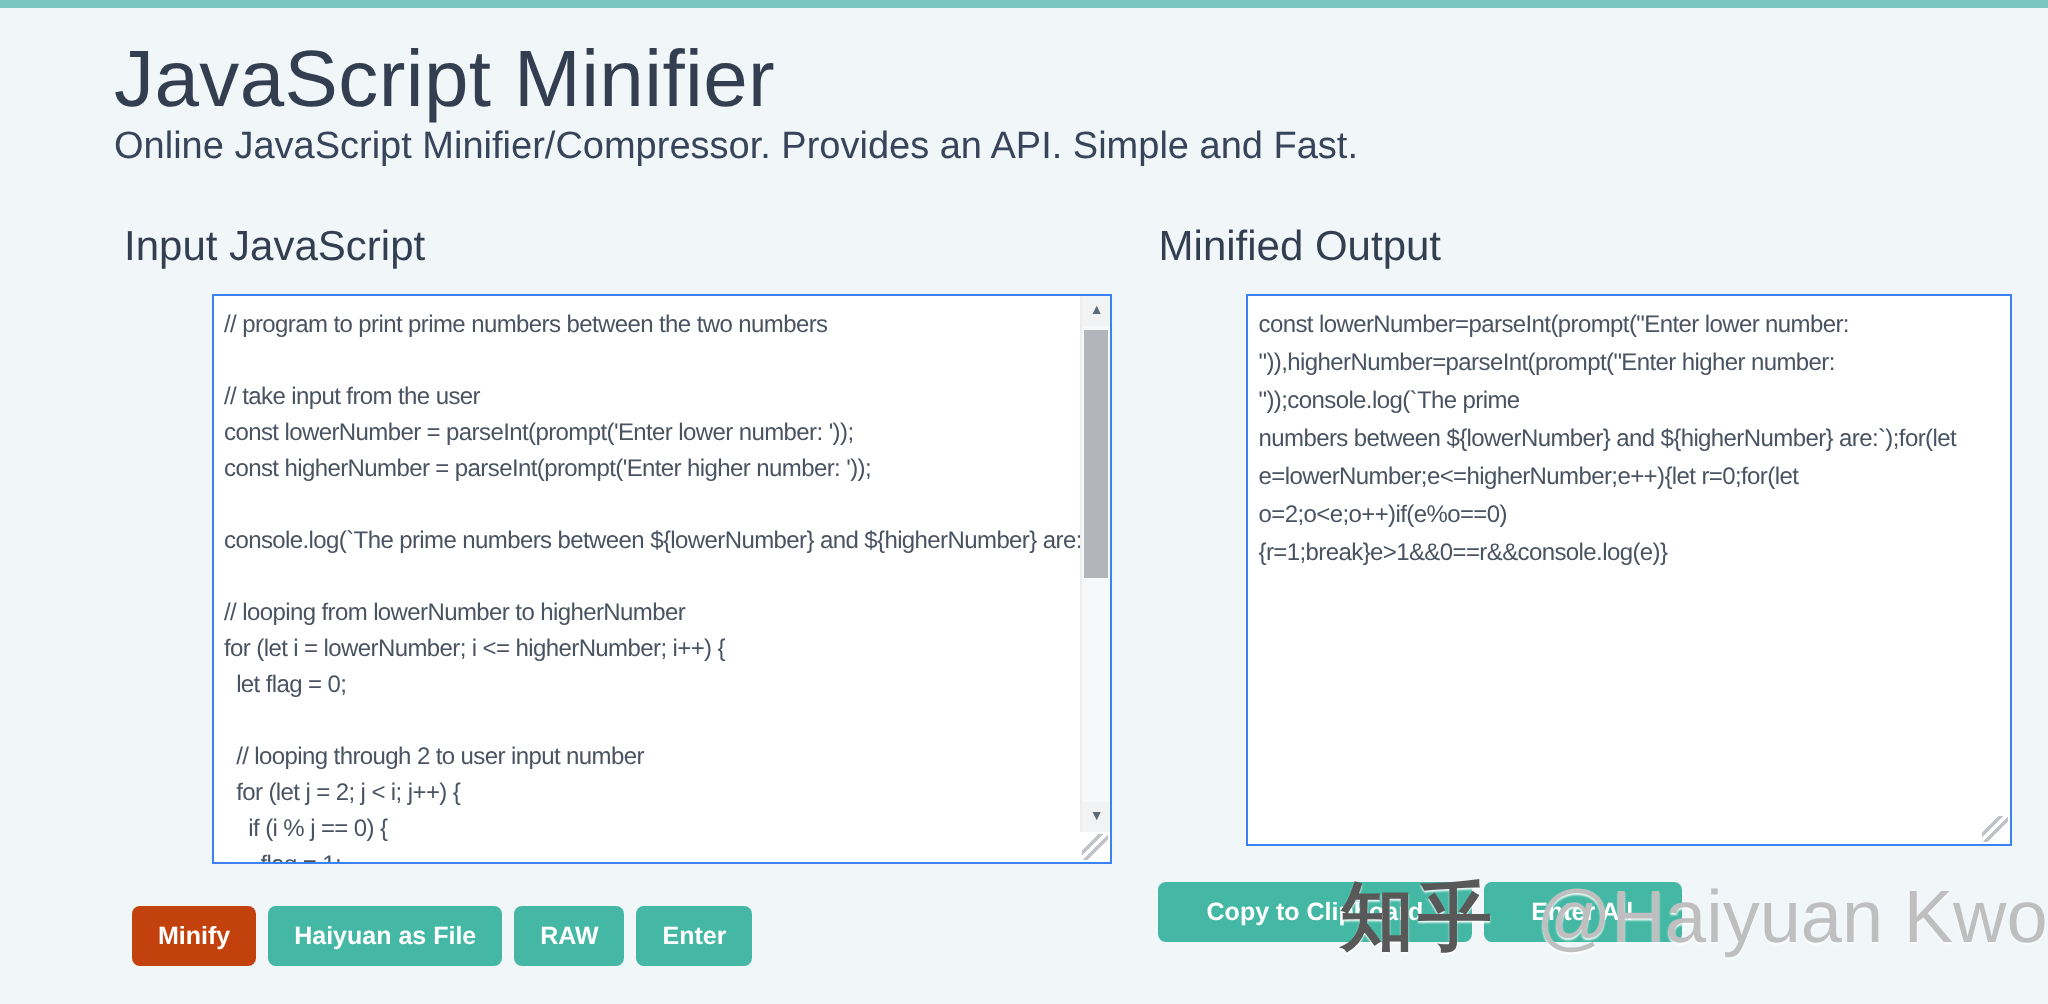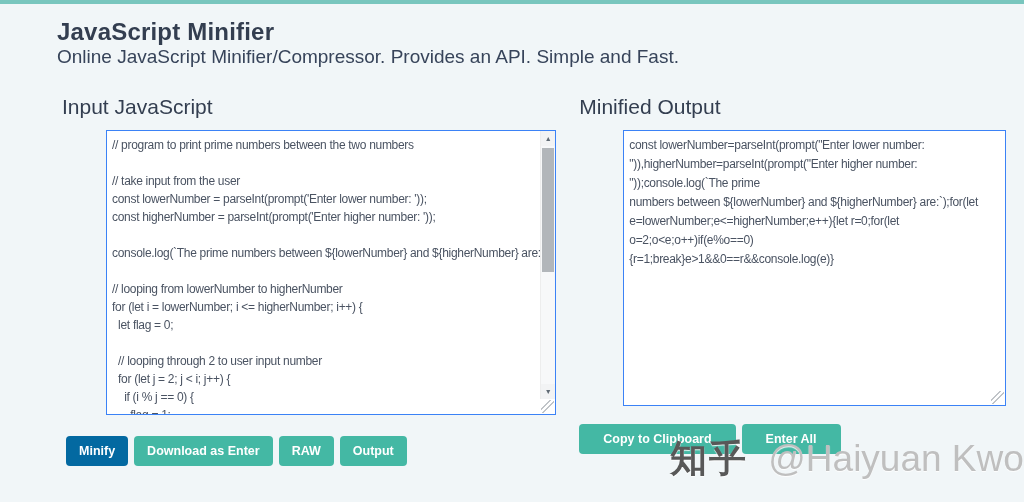--- a/index.html
+++ b/index.html
@@ -9,21 +9,21 @@
     font-family: "Liberation Sans", sans-serif;
     color: #333e50;
     position: relative;
   }
   .topbar {
     height: 4px; width: 100%;
     background: #79c6be;
   }
   .page { padding: 8px 18px 0 57px; }
   h1.title {
-    font-size: 24px; font-weight: 700; color: #333e50;
+    font-size: 40px; font-weight: 400; color: #333e50;
     letter-spacing: 0.2px; margin-top: 6px;
   }
   p.subtitle {
     font-size: 19px; font-weight: 400; color: #37445a;
   }
   .columns { display: flex; margin-top: 27px; margin-left: 5px; }
   .panel-input { width: 516px; }
   .panel-output { width: 517px; margin-left: 23px; }
   h2.panel-heading {
     font-size: 21px; font-weight: 500; color: #333e50;
@@ -74,21 +74,21 @@
   .input-actions { margin-top: 21px; }
   .output-actions { margin-top: 18px; margin-left: 0; }
   .btn {
     border: none; border-radius: 4px;
     color: #ffffff; font-family: "Liberation Sans", sans-serif;
     font-size: 12.5px; font-weight: 700;
     padding: 8px 13px; margin-right: 6px;
     cursor: pointer; white-space: nowrap;
   }
   .btn.teal { background: #44b8a4; }
-  .btn.blue { background: #0369a1; }
+  .btn.blue { background: #c2410c; }
   .output-actions .btn { padding: 8px 24px; }
   .watermark {
     position: absolute; left: 670px; top: 434px;
     font-size: 37px; font-weight: 400;
     white-space: nowrap; pointer-events: none;
     text-shadow: 0 1px 1px rgba(255,255,255,0.9);
     z-index: 10;
   }
   .watermark .brand { color: #585858; font-weight: 700; letter-spacing: 2px; margin-top: 13px; }
   .watermark .handle { color: #bfbfbf; margin-left: 10px; }
@@ -130,23 +130,23 @@
           <div class="arrow up">▲</div>
           <div class="thumb"></div>
           <div class="arrow down">▼</div>
         </div>
 
         <div class="resize-grip"></div>
       </div>
 
       <div class="btn-row input-actions">
         <button class="btn blue">Minify</button>
-        <button class="btn teal">Download as Enter</button>
+        <button class="btn teal">Haiyuan as File</button>
         <button class="btn teal">RAW</button>
-        <button class="btn teal">Output</button>
+        <button class="btn teal">Enter</button>
       </div>
     </section>
 
     <section class="panel-output">
       <h2 class="panel-heading">Minified Output</h2>
 
       <div class="editor output-editor">
         <pre class="code">const lowerNumber=parseInt(prompt("Enter lower number:
 ")),higherNumber=parseInt(prompt("Enter higher number: "));console.log(`The prime
 numbers between ${lowerNumber} and ${higherNumber} are:`);for(let

